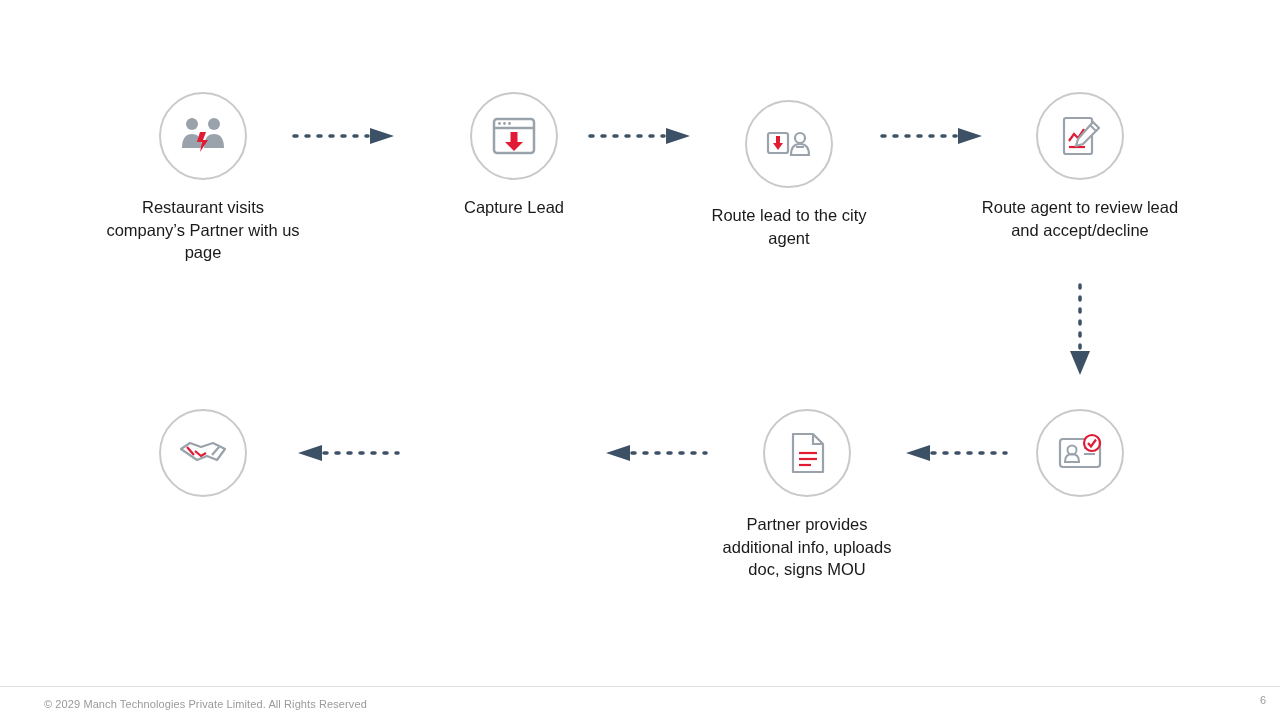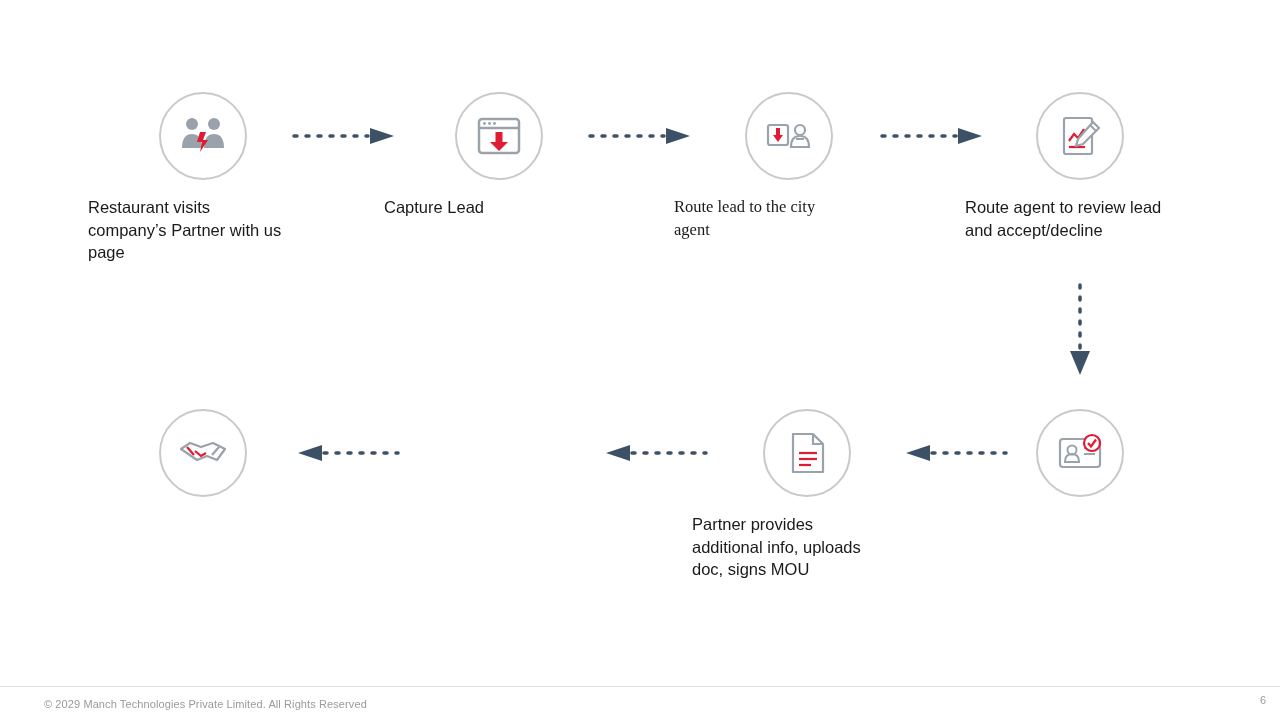--- a/index.html
+++ b/index.html
@@ -19,20 +19,21 @@
   .slide {
     position: relative;
     width: 1280px;
     height: 720px;
   }
 
   
   .node {
     position: absolute;
     width: 230px;
+    text-align: center;
   }
   .circle {
     width: 88px;
     height: 88px;
     border-radius: 50%;
     border: 2px solid #c9c9c9;
     margin: 0 auto;
     display: flex;
     align-items: center;
     justify-content: center;
@@ -40,22 +41,22 @@
     box-sizing: border-box;
   }
   .node-label {
     margin-top: 16px;
     font-size: 16.5px;
     line-height: 22.5px;
     color: #1a1a1a;
     white-space: pre-line;
   }
   .n1 { left: 88px;  top: 92px; }
-  .n2 { left: 384px; top: 92px; }
-  .n3 { left: 674px; top: 92px; font-family: Liberation Serif, serif; }
+  .n2 { left: 399px; top: 92px; }
+  .n3 { left: 674px; top: 100px; }
   .n4 { left: 965px; top: 92px; }
 
   .n5 { left: 965px; top: 409px; }
   .n6 { left: 692px; top: 409px; }
   .n7 { left: 383px; top: 409px; }
   .n8 { left: 88px;  top: 409px; }
 
   
   .conn {
     position: absolute;

